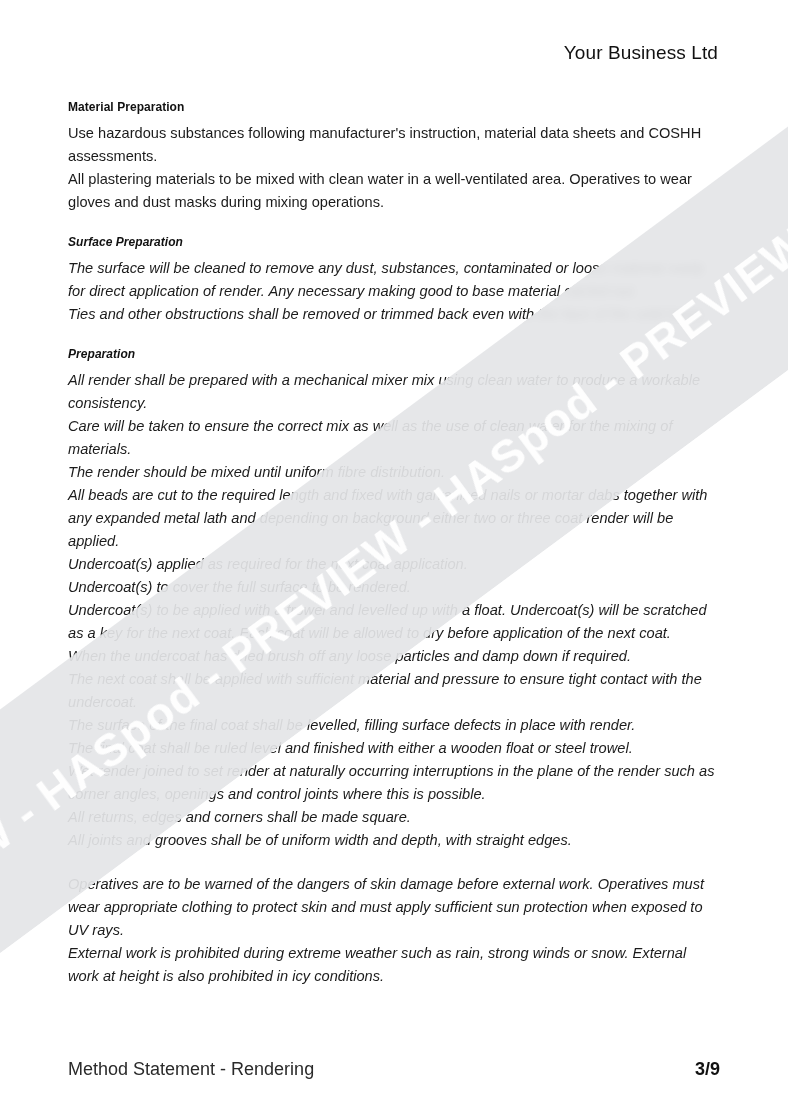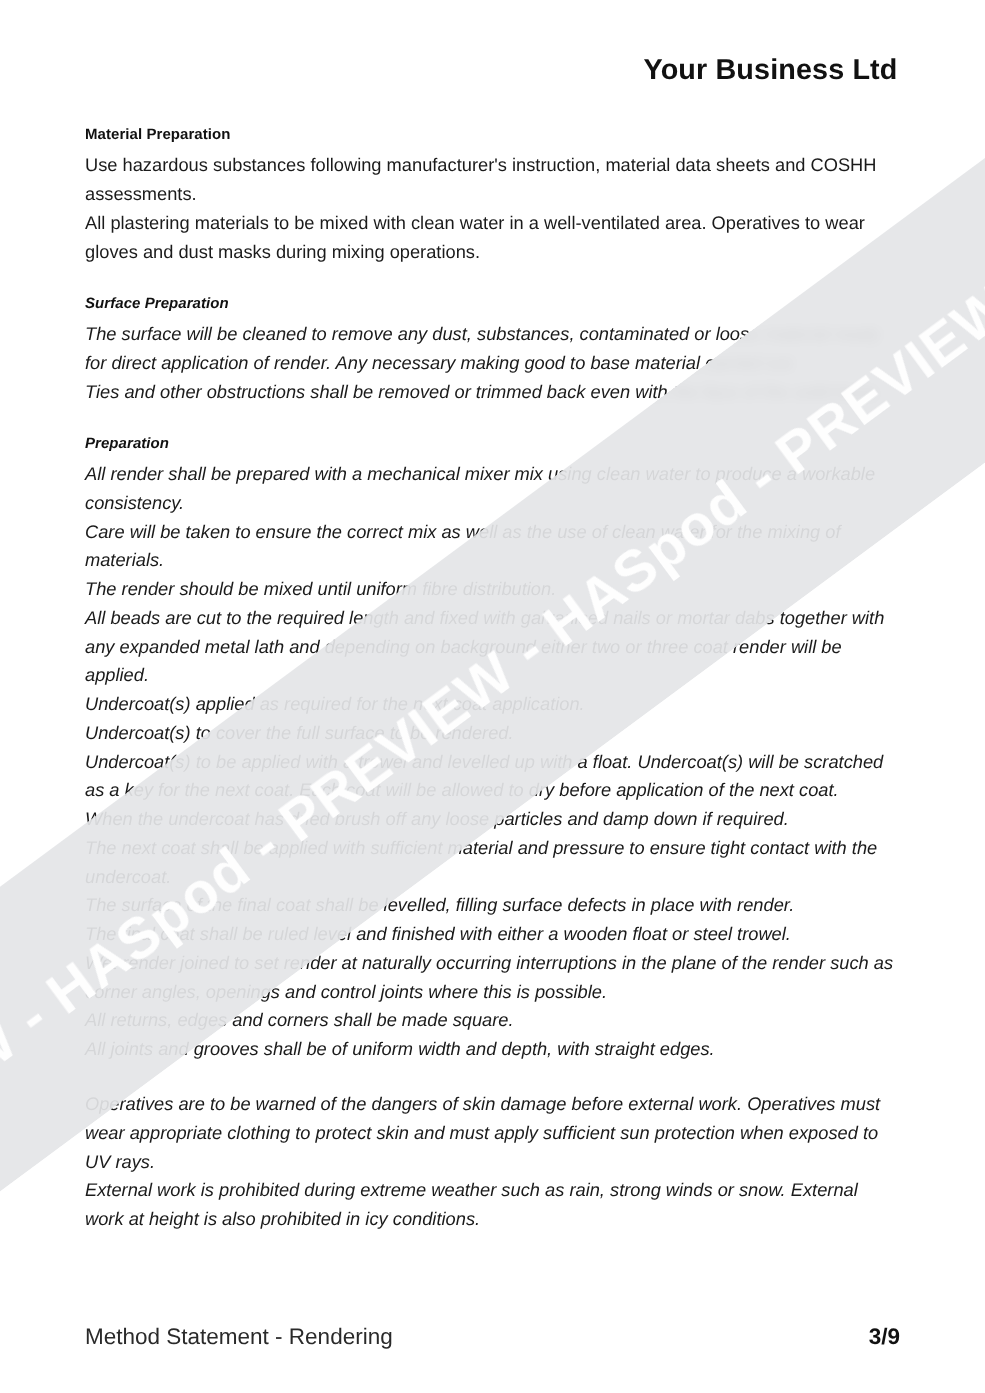--- a/index.html
+++ b/index.html
@@ -22,22 +22,22 @@
     position: absolute;
     left: 0; top: 0;
     width: 788px;
     height: 1114px;
   }
 
   .brand-title {
     position: absolute;
     right: 70px;
     top: 42px;
-    font-size: 23px;
-    font-weight: 700;
+    font-size: 19px;
+    font-weight: 400;
     letter-spacing: 0.1px;
     color: #111111;
     white-space: nowrap;
   }
 
   .body-block {
     position: absolute;
     left: 68px;
     top: 100px;
     width: 648px;

